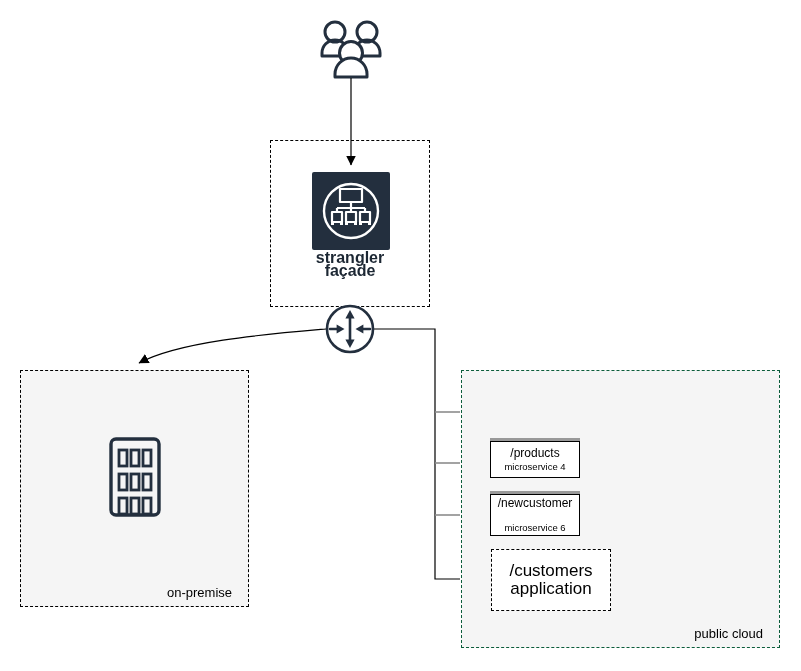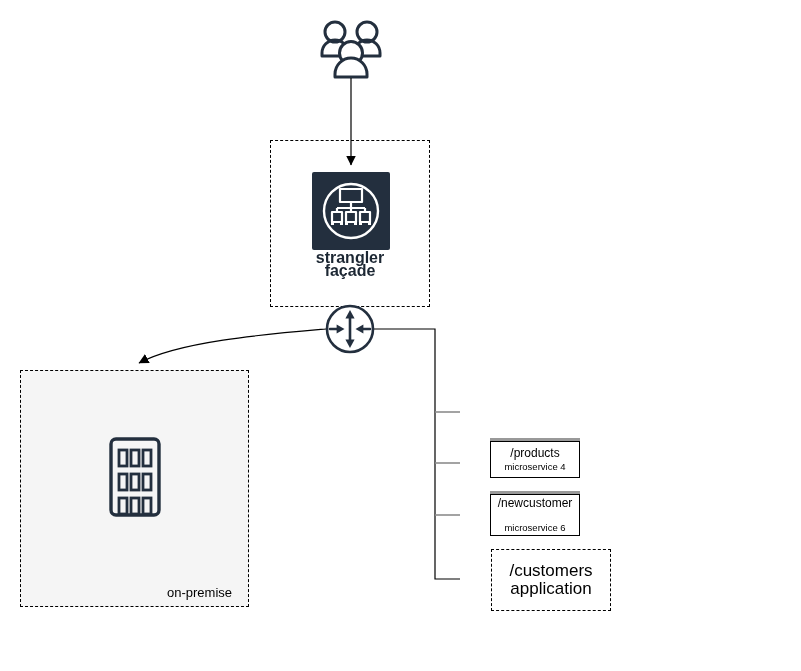--- a/index.html
+++ b/index.html
@@ -48,20 +48,23 @@
 </style>
 </head>
 <body>
 
 <div class="canvas">
 
   <div class="zone z1" style="left:20px; top:370px; width:229px; height:237px;padding-left:24px;">
     <span class="zone-label">on-premise</span>
   </div>
 
+  <div class="zone cloud z1" style="left:461px; top:370px; width:319px; height:278px;">
+    <span class="zone-label">public cloud</span>
+  </div>
 
   <div class="dashed-frame z1" style="left:270px; top:140px; width:160px; height:167px;"></div>
 
   <div class="icon-wrap" style="left:316px; top:13px; width:70px; height:68px;">
     <svg width="70" height="68" viewBox="0 0 70 68">
       <g stroke="#232F3E" stroke-width="3" fill="none" stroke-linecap="round" stroke-linejoin="round">
         <circle cx="19" cy="19" r="10"></circle>
         <path d="M6,43 v-3 a13,13 0 0 1 26,0 v3 z"></path>
         <circle cx="51" cy="19" r="10"></circle>
         <path d="M38,43 v-3 a13,13 0 0 1 26,0 v3 z"></path>

